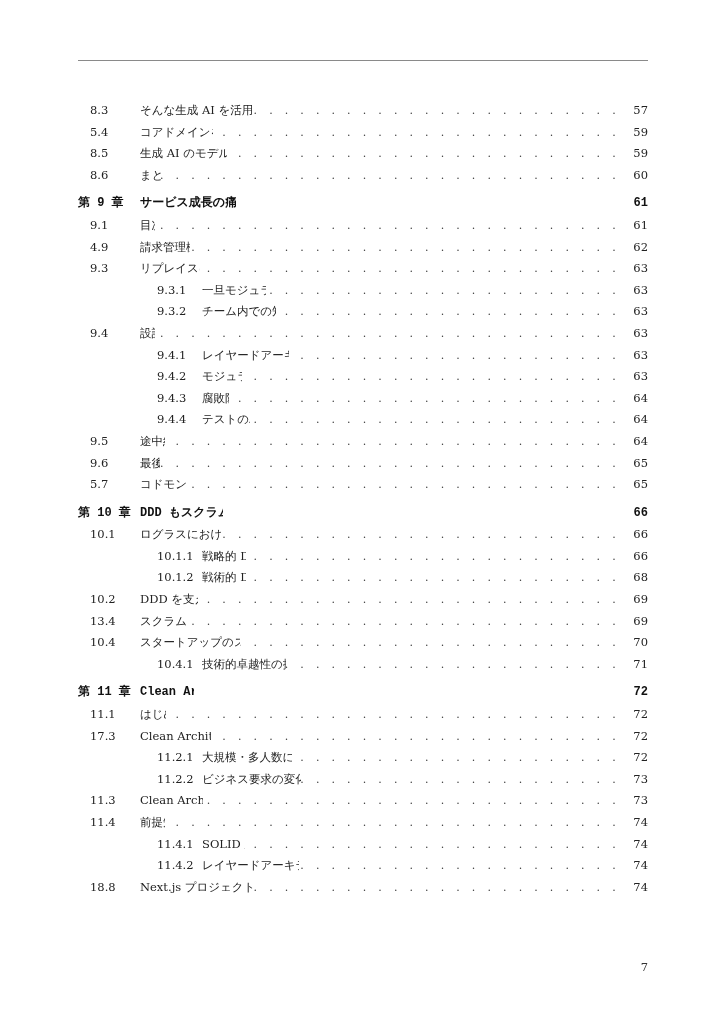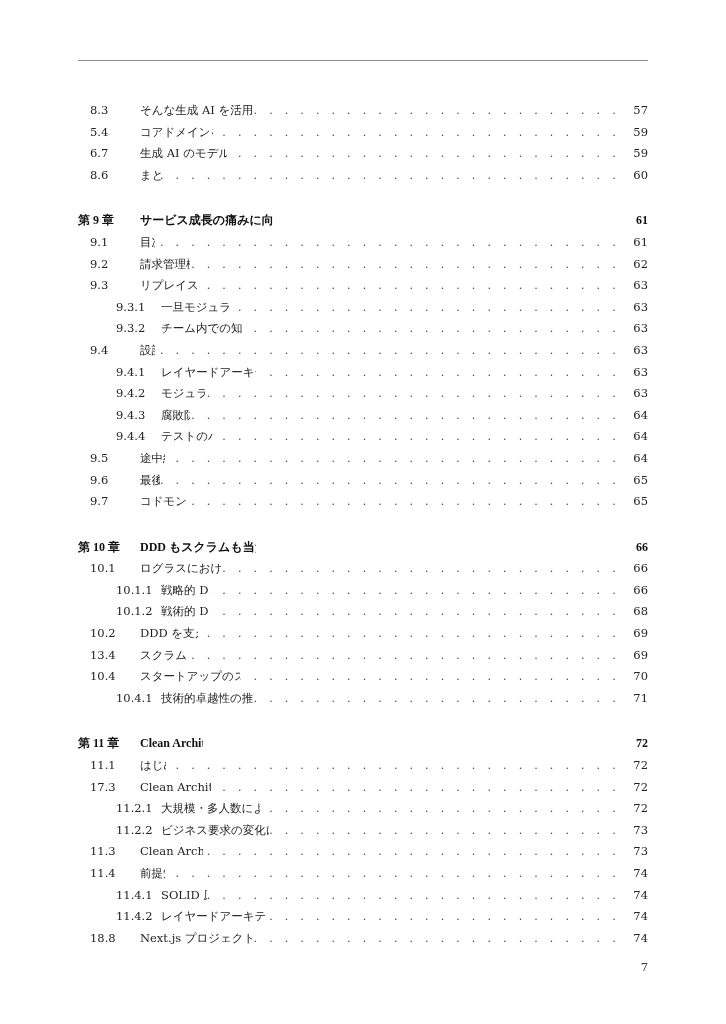--- a/index.html
+++ b/index.html
@@ -42,21 +42,21 @@
     flex: 0 0 auto;
     display: inline-block;
   }
   .row.section .num {
     width: 62px;
     padding-left: 12px;
     box-sizing: border-box;
   }
   .row.subsection .num {
     width: 45px;
-    margin-left: 38px;
+    margin-left: 79px;
   }
   .row .title {
     flex: 0 1 auto;
     overflow: hidden;
     padding-right: 4px;
     background: #fff;
   }
   .row .leader {
     flex: 1 1 auto;
     overflow: hidden;
@@ -66,25 +66,25 @@
     text-align: right;
     direction: rtl;
     padding-right: 10px;
   }
   .row .page {
     flex: 0 0 auto;
     width: 18px;
     text-align: right;
   }
   .row.chapter {
-    font-family: Liberation Serif, serif;
+    font-family: Liberation Mono, monospace;
     font-weight: bold;
     font-size: 12px;
     color: #111;
-    margin-top: 24px;
+    margin-top: 7px;
   }
   .row.chapter .num {
     width: 62px;
   }
   .row.chapter .leader {
     visibility: hidden;
   }
   .page-number {
     position: absolute;
     left: 636px;
@@ -107,21 +107,21 @@
       <span class="leader">. . . . . . . . . . . . . . . . . . . . . . . . . . . . . . . . . . . . . . . . . . . . . . . . . . . . . . . . . . . . . . .</span>
       <span class="page">57</span>
     </div>
     <div class="row section">
       <span class="num">5.4</span>
       <span class="title">コアドメインを互いに分離する</span>
       <span class="leader">. . . . . . . . . . . . . . . . . . . . . . . . . . . . . . . . . . . . . . . . . . . . . . . . . . . . . . . . . . . . . . .</span>
       <span class="page">59</span>
     </div>
     <div class="row section">
-      <span class="num">6.7</span>
+      <span class="num">8.5</span>
       <span class="title">生成 AI のモデルを切り替え可能にする</span>
       <span class="leader">. . . . . . . . . . . . . . . . . . . . . . . . . . . . . . . . . . . . . . . . . . . . . . . . . . . . . . . . . . . . . . .</span>
       <span class="page">59</span>
     </div>
     <div class="row section">
       <span class="num">8.6</span>
       <span class="title">まとめ</span>
       <span class="leader">. . . . . . . . . . . . . . . . . . . . . . . . . . . . . . . . . . . . . . . . . . . . . . . . . . . . . . . . . . . . . . .</span>
       <span class="page">60</span>
     </div>
@@ -131,21 +131,21 @@
       <span class="leader">. . . . . . . . . . . . . . . . . . . . . . . . . . . . . . . . . . . . . . . . . . . . . . . . . . . . . . . . . . . . . . .</span>
       <span class="page">61</span>
     </div>
     <div class="row section">
       <span class="num">9.1</span>
       <span class="title">目次</span>
       <span class="leader">. . . . . . . . . . . . . . . . . . . . . . . . . . . . . . . . . . . . . . . . . . . . . . . . . . . . . . . . . . . . . . .</span>
       <span class="page">61</span>
     </div>
     <div class="row section">
-      <span class="num">9.2</span>
+      <span class="num">4.9</span>
       <span class="title">請求管理機能の状況</span>
       <span class="leader">. . . . . . . . . . . . . . . . . . . . . . . . . . . . . . . . . . . . . . . . . . . . . . . . . . . . . . . . . . . . . . .</span>
       <span class="page">62</span>
     </div>
     <div class="row section">
       <span class="num">9.3</span>
       <span class="title">リプレイスに向けた作戦</span>
       <span class="leader">. . . . . . . . . . . . . . . . . . . . . . . . . . . . . . . . . . . . . . . . . . . . . . . . . . . . . . . . . . . . . . .</span>
       <span class="page">63</span>
     </div>
@@ -197,21 +197,21 @@
       <span class="leader">. . . . . . . . . . . . . . . . . . . . . . . . . . . . . . . . . . . . . . . . . . . . . . . . . . . . . . . . . . . . . . .</span>
       <span class="page">64</span>
     </div>
     <div class="row section">
       <span class="num">9.6</span>
       <span class="title">最後に</span>
       <span class="leader">. . . . . . . . . . . . . . . . . . . . . . . . . . . . . . . . . . . . . . . . . . . . . . . . . . . . . . . . . . . . . . .</span>
       <span class="page">65</span>
     </div>
     <div class="row section">
-      <span class="num">9.7</span>
+      <span class="num">5.7</span>
       <span class="title">コドモンについて</span>
       <span class="leader">. . . . . . . . . . . . . . . . . . . . . . . . . . . . . . . . . . . . . . . . . . . . . . . . . . . . . . . . . . . . . . .</span>
       <span class="page">65</span>
     </div>
     <div class="row chapter">
       <span class="num">第 10 章</span>
       <span class="title">DDD もスクラムも当たり前な開発組織のその先へ</span>
       <span class="leader">. . . . . . . . . . . . . . . . . . . . . . . . . . . . . . . . . . . . . . . . . . . . . . . . . . . . . . . . . . . . . . .</span>
       <span class="page">66</span>
     </div>

